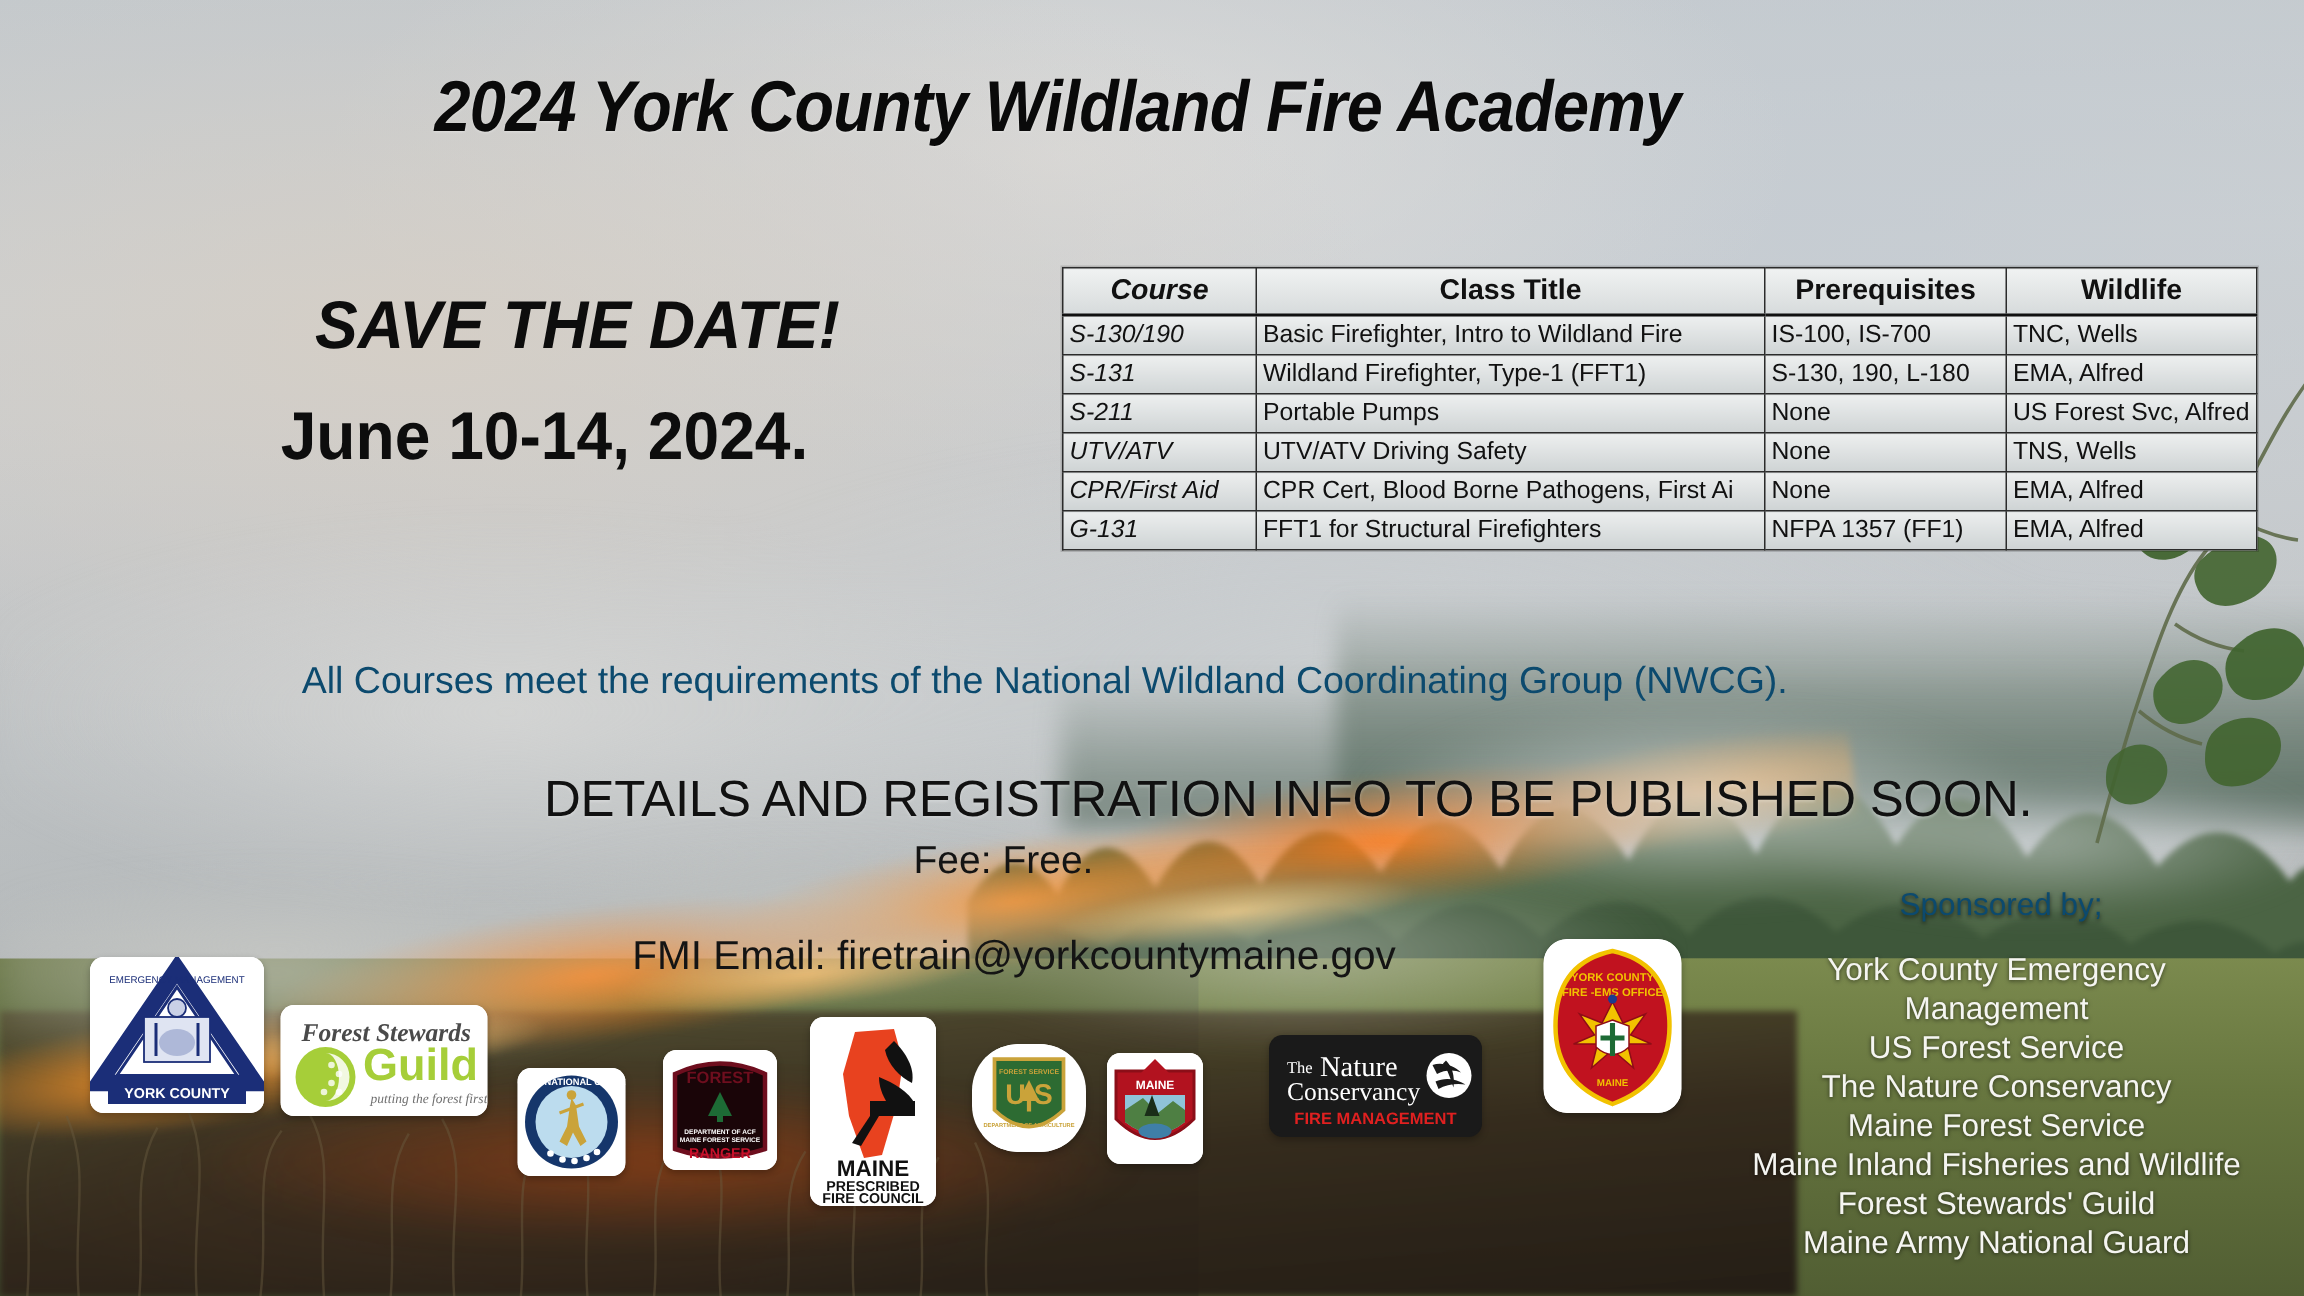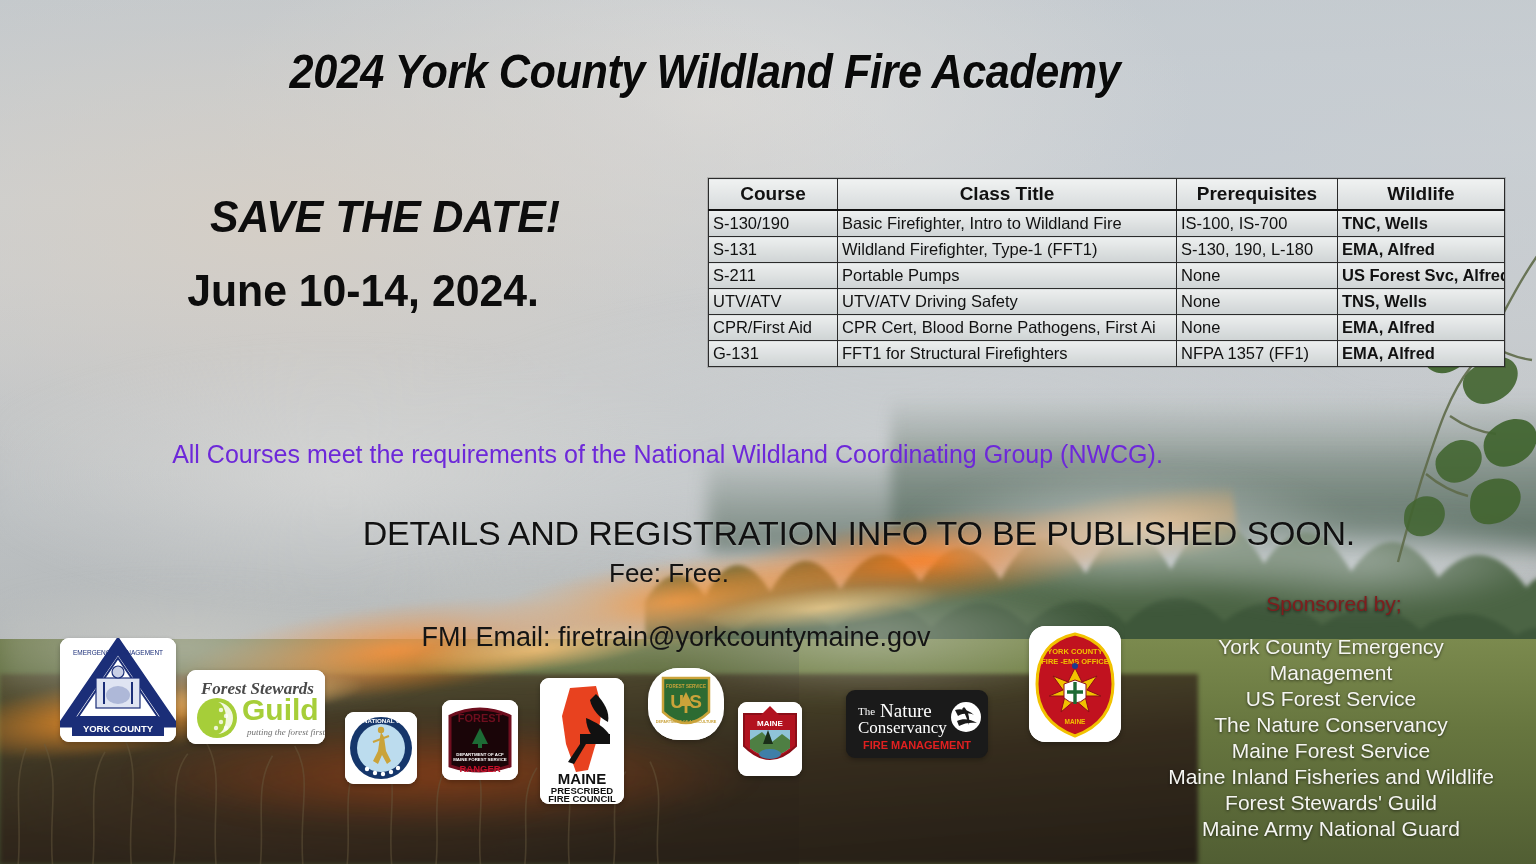--- a/index.html
+++ b/index.html
@@ -106,55 +106,55 @@
   .save{position:absolute;left:150px;top:191px;width:470px;text-align:center;
     font-size:45px;font-weight:bold;font-style:italic;color:#0d0d0d;
     transform:scaleX(.95);transform-origin:center;}
   .dates{position:absolute;left:128px;top:265px;width:470px;text-align:center;
     font-size:45px;font-weight:bold;color:#0d0d0d;
     transform:scaleX(.95);transform-origin:center;}
 
   .line-min{position:absolute;left:0;top:407px;width:1335px;text-align:center;
     font-size:25px;color:#14110f;}
   .line-nwcg{position:absolute;left:0;top:440px;width:1335px;text-align:center;
-    font-size:25px;color:#6d28d9;}
+    font-size:25px;color:#0c4a6e;padding-left:29px;}
 
   .details{position:absolute;left:0;top:514px;width:1355px;text-align:right;
     font-size:34px;color:#111;letter-spacing:-.2px;
     text-shadow:0 1px 2px rgba(255,255,255,.25);}
   .fee{position:absolute;left:0;top:558px;width:1338px;text-align:center;
     font-size:26px;color:#141414;}
   .fmi{position:absolute;left:0;top:622px;width:1352px;text-align:center;
     font-size:27px;color:#141414;}
 
   
   .sponsor-head{position:absolute;left:1184px;top:592px;width:300px;
-    text-align:center;font-size:21px;color:#7f1d1d;
+    text-align:center;font-size:21px;color:#0c4a6e;
     text-shadow:0 1px 3px rgba(0,0,0,.6);}
   .sponsor-list{position:absolute;left:1166px;top:634px;width:330px;
     text-align:center;font-size:21px;line-height:26px;color:#f5f5f1;
     text-shadow:0 1px 3px rgba(0,0,0,.6);}
 
   
   .tbl-wrap{position:absolute;left:708px;top:178px;width:762px;}
   table.schedule{border-collapse:collapse;width:762px;table-layout:fixed;
     background:linear-gradient(180deg,#e9ebeb 0%,#dcdfdf 50%,#cfd3d4 100%);
     box-shadow:0 0 0 1px rgba(0,0,0,.15);}
   table.schedule th,table.schedule td{
     border:1px solid #2b2b2b;padding:0 4px;height:25px;
     font-size:16.5px;color:#111;white-space:nowrap;overflow:hidden;
     background:linear-gradient(180deg,rgba(238,240,240,.92),rgba(206,211,212,.92));}
   table.schedule th{height:30px;text-align:center;font-weight:bold;font-size:19px;
     border-bottom:2px solid #111;
     background:linear-gradient(180deg,rgba(240,242,242,.95),rgba(214,218,219,.95));}
   table.schedule td{text-align:left;}
-  .c-course{width:120px;}
+  .c-course{width:120px;font-style:italic;}
   .c-title{width:330px;}
   .c-prereq{width:152px;}
-  .c-loc{width:158px;font-weight:bold;}
+  .c-loc{width:158px;}
   
   td.overflow{overflow:visible;}
 
   
   .logo{position:absolute;background:#fff;border-radius:9px;
     box-shadow:0 2px 5px rgba(0,0,0,.28);overflow:hidden;}
   .logo svg{display:block;width:100%;height:100%;}
 </style>
 </head>
 <body>
@@ -389,21 +389,21 @@
       <path d="M56,16 C64,24 70,34 68,44 C60,40 52,32 50,22 Z" fill="#111111"></path>
       <path d="M46,40 C56,44 66,50 70,58 L52,58 C48,52 46,46 46,40 Z" fill="#111111"></path>
       <path d="M40,56 L70,56 L70,66 L40,66 Z" fill="#111111"></path>
       <path d="M40,66 L46,66 L34,86 L28,84 Z" fill="#111111"></path>
       <text x="42" y="106" font-family="Liberation Sans, sans-serif" font-size="15" font-weight="bold" fill="#111111" text-anchor="middle">MAINE</text>
       <text x="42" y="116" font-family="Liberation Sans, sans-serif" font-size="9.5" font-weight="bold" fill="#111111" text-anchor="middle">PRESCRIBED</text>
       <text x="42" y="124" font-family="Liberation Sans, sans-serif" font-size="9.5" font-weight="bold" fill="#111111" text-anchor="middle">FIRE COUNCIL</text>
     </svg>
   </div>
 
-  <div class="logo" style="left:648px;top:668px;width:76px;height:72px;border-radius:31px;">
+  <div class="logo" style="left:648px;top:696px;width:76px;height:72px;border-radius:31px;">
     <svg viewBox="0 0 62 72">
       <rect width="62" height="72" rx="5" fill="#ffffff"></rect>
       <path d="M8,10 L54,10 L54,44 Q31,66 8,44 Z" fill="#2d6b32" stroke="#caa33a" stroke-width="2.5"></path>
       <text x="31" y="20" font-family="Liberation Sans, sans-serif" font-size="4.6" font-weight="bold" fill="#caa33a" text-anchor="middle">FOREST SERVICE</text>
       <text x="31" y="40" font-family="Liberation Sans, sans-serif" font-size="19" font-weight="bold" fill="#caa33a" text-anchor="middle">U S</text>
       <path d="M31,24 l7,14 -14,0 z" fill="#caa33a"></path>
       <rect x="29.6" y="36" width="2.8" height="9" fill="#caa33a"></rect>
       <text x="31" y="55" font-family="Liberation Sans, sans-serif" font-size="3.8" font-weight="bold" fill="#caa33a" text-anchor="middle">DEPARTMENT OF AGRICULTURE</text>
     </svg>
   </div>

